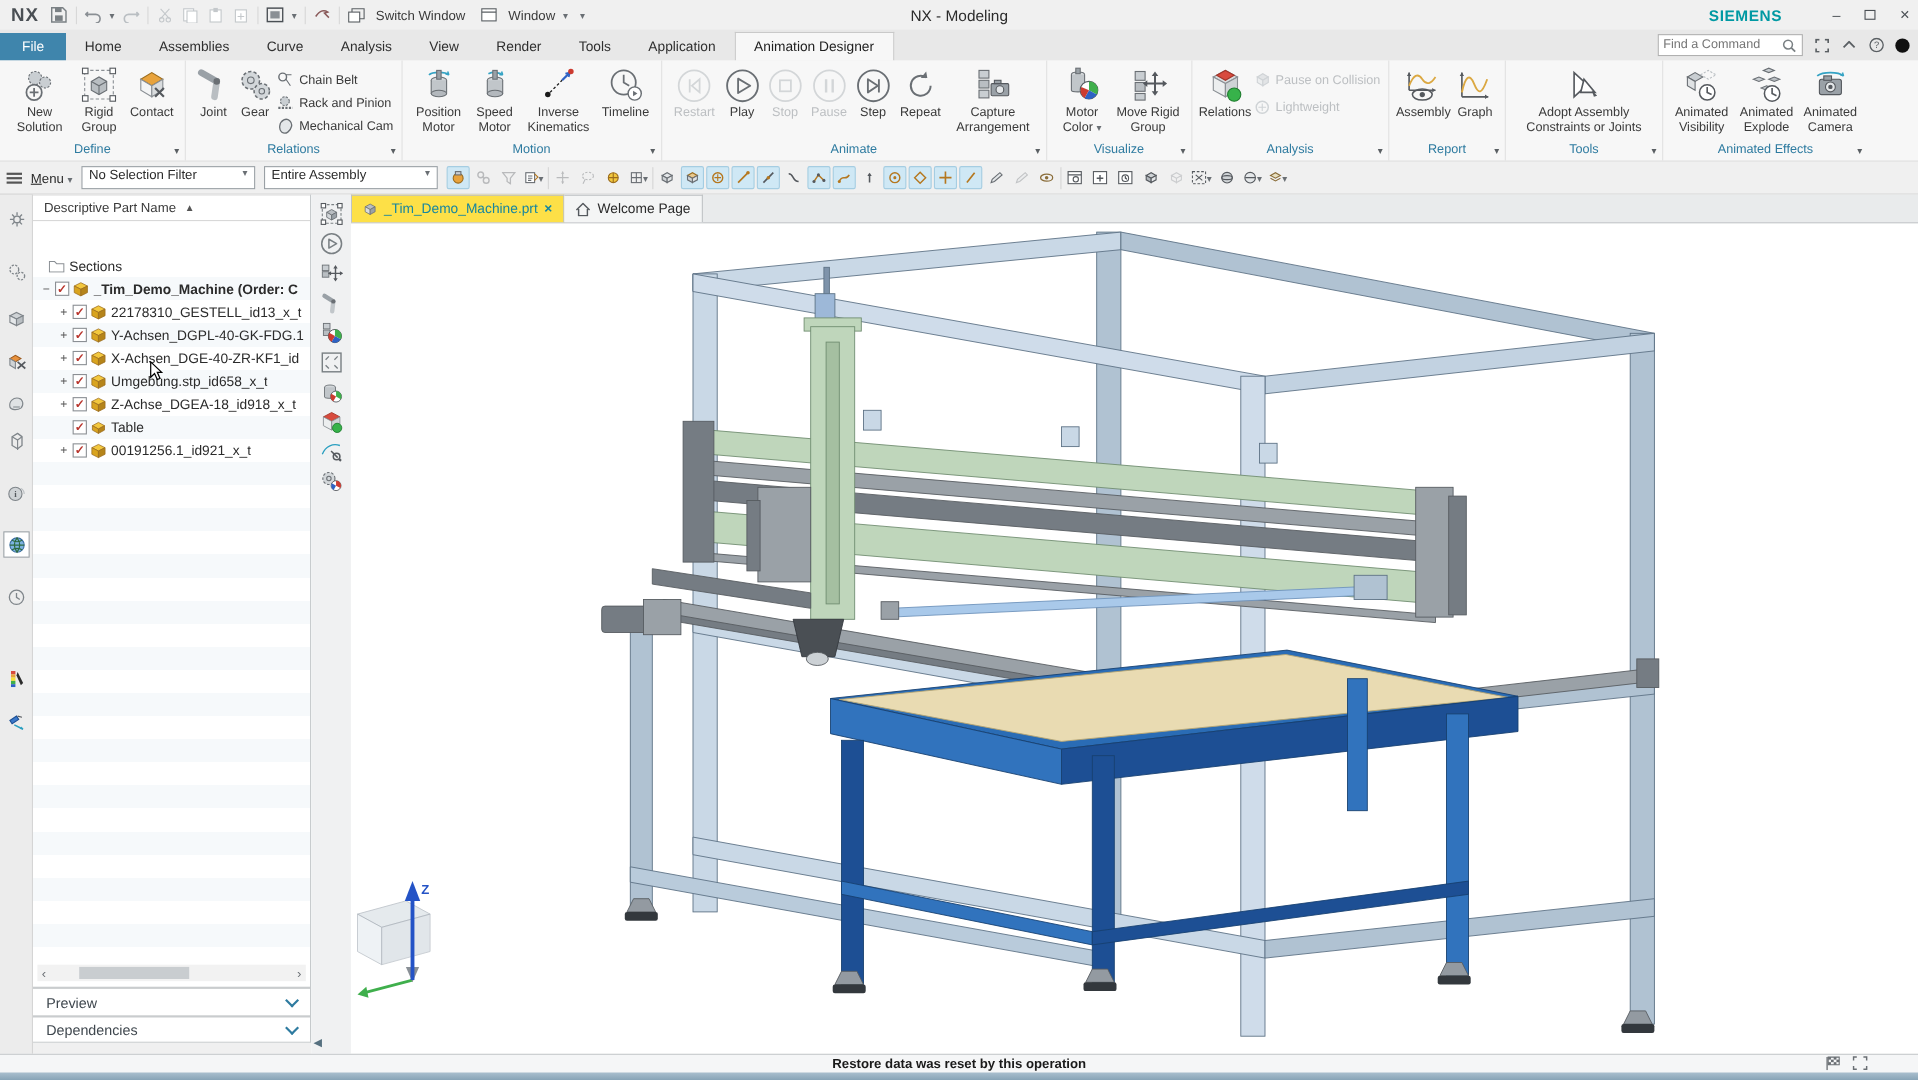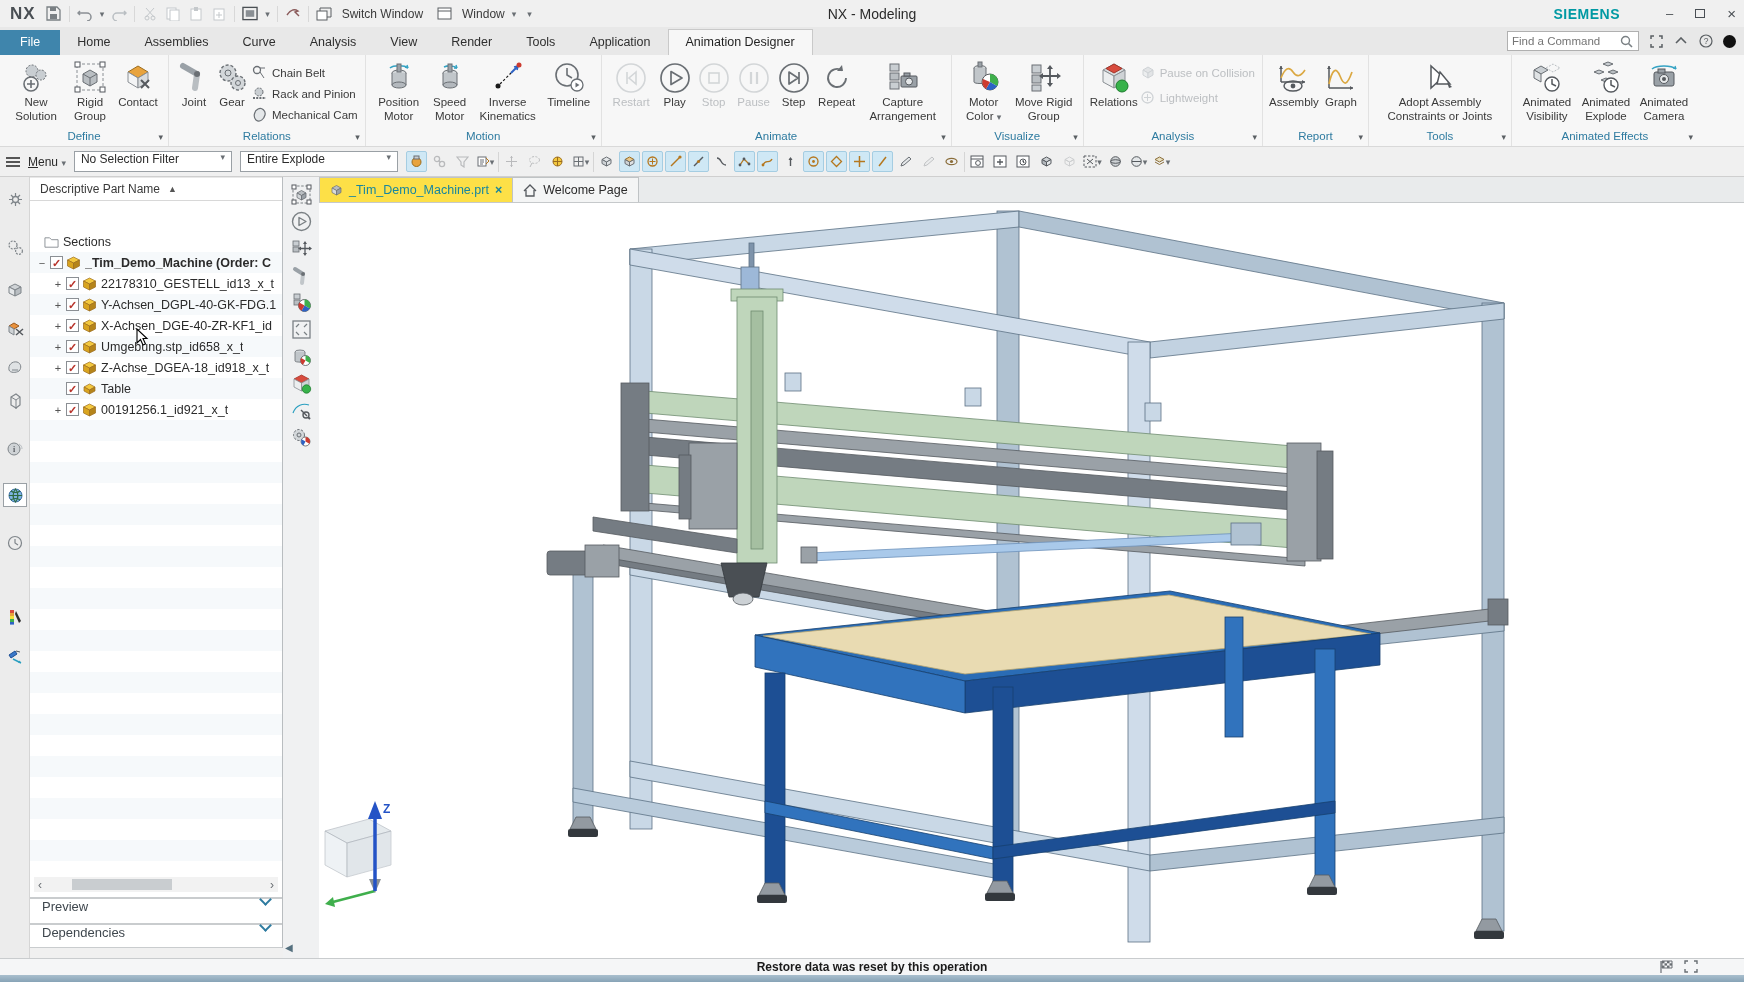--- a/index.html
+++ b/index.html
@@ -66,21 +66,21 @@
 .sortico{font-size:9px;color:#555}
 .treearea{position:absolute;left:0;top:54px;right:0;height:642px;background:repeating-linear-gradient(#fff 0 21px,#f6f9fb 21px 42px)}
 .trow{height:21px;display:flex;align-items:center;font-size:12.5px;color:#2b2b2b;white-space:nowrap;overflow:hidden}
 .trow.bold .tlabel{font-weight:bold}
 .exp{width:12px;text-align:center;color:#555;font-size:11px;flex:none}
 .cb{width:13px;height:13px;border:1px solid #8b8f94;background:#fff;color:#b8342c;font-size:11px;font-weight:bold;line-height:12px;text-align:center;margin:0 3px 0 2px;flex:none}
 .cube{width:15px;height:14px;margin-right:4px;flex:none}
 .tlabel{overflow:hidden;text-overflow:clip}
 .hscroll{position:absolute;left:4px;right:4px;top:700px;height:15px;background:#f2f2f2;display:flex;align-items:center;color:#6a6f74}
 .hthumb{position:absolute;left:38px;width:100px;height:11px;background:#c9cdd0;top:2px}
-.navsec{position:absolute;left:0;right:0;height:26px;border-top:2px solid #c9ccce;display:flex;justify-content:space-between;padding:0 12px;color:#3f474e;font-size:13px}
+.navsec{position:absolute;left:0;right:0;height:26px;border-top:2px solid #c9ccce;display:flex;align-items:center;justify-content:space-between;padding:0 12px;color:#3f474e;font-size:13px}
 .chev{width:9px;height:9px;border-right:2px solid #2e7ba0;border-bottom:2px solid #2e7ba0;transform:rotate(45deg);margin-top:-4px}
 
 .viewport{position:absolute;left:283px;top:177px;width:1461px;height:781px;background:#fff}
 .vptabs{position:absolute;left:36px;top:0;right:0;height:26px;background:#e9ebec;border-bottom:1px solid #c6c9cb;display:flex;align-items:flex-end}
 .vptab{height:25px;display:flex;align-items:center;gap:6px;padding:0 10px;border:1px solid #bfc3c5;border-bottom:none;font-size:12.5px}
 .vptab.act{background:#fde047;color:#17869f}
 .vptab.act .x{color:#17869f;font-weight:bold}
 .vptab.wel{background:#f4f5f5;color:#2b2b2b;border-left:none}
 .vstrip{position:absolute;left:0;top:0;width:36px;height:781px;background:#f0f1f2}
 .vsi{position:absolute;left:5px;width:26px;height:26px;display:flex;align-items:center;justify-content:center}
@@ -616,21 +616,21 @@
   </div>
 
   <div class="utilbar">
     <span class="hamb"></span>
     <span class="menulbl"><u>M</u><span>enu</span> <span class="dd">▾</span></span>
     <span class="selbox" style="width:158px">
         <span>No Selection Filter</span>
         <span class="dd">▾</span>
       </span>
     <span class="selbox" style="width:158px">
-        <span>Entire Explode</span>
+        <span>Entire Assembly</span>
         <span class="dd">▾</span>
       </span>
     <span class="mirow">
       <span class="mi on">
           <svg width="13" height="13" viewBox="0 0 13 13">
             <circle cx="6.5" cy="7" r="4.5" fill="#e8a33d" stroke="#9c6d1e"></circle>
             <rect x="4" y="1" width="5" height="3" fill="#c9ced2" stroke="#6a6f74"></rect>
           </svg>
         </span>
       <span class="mi dim">

